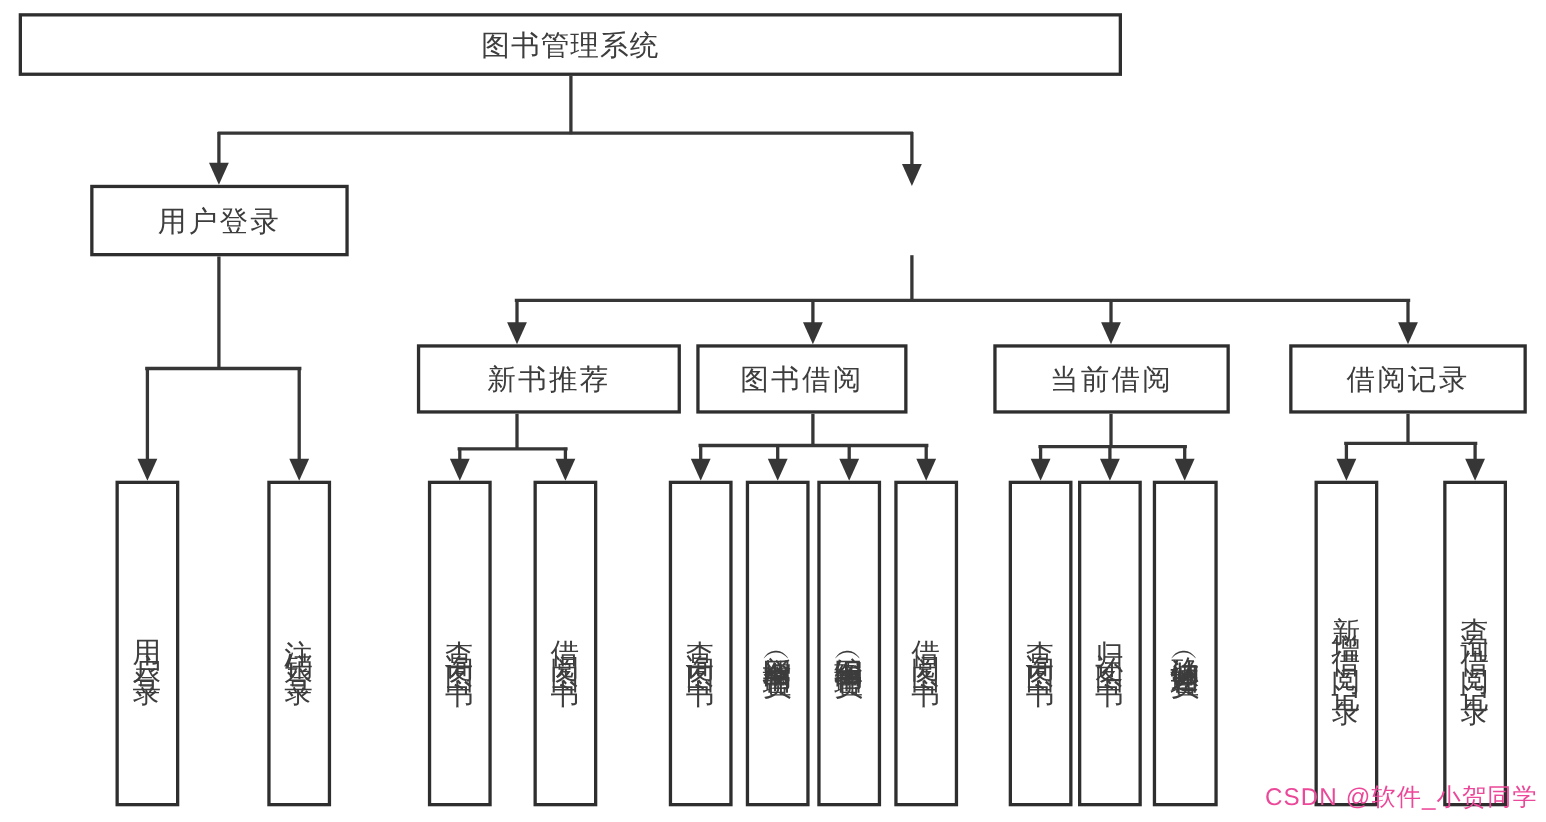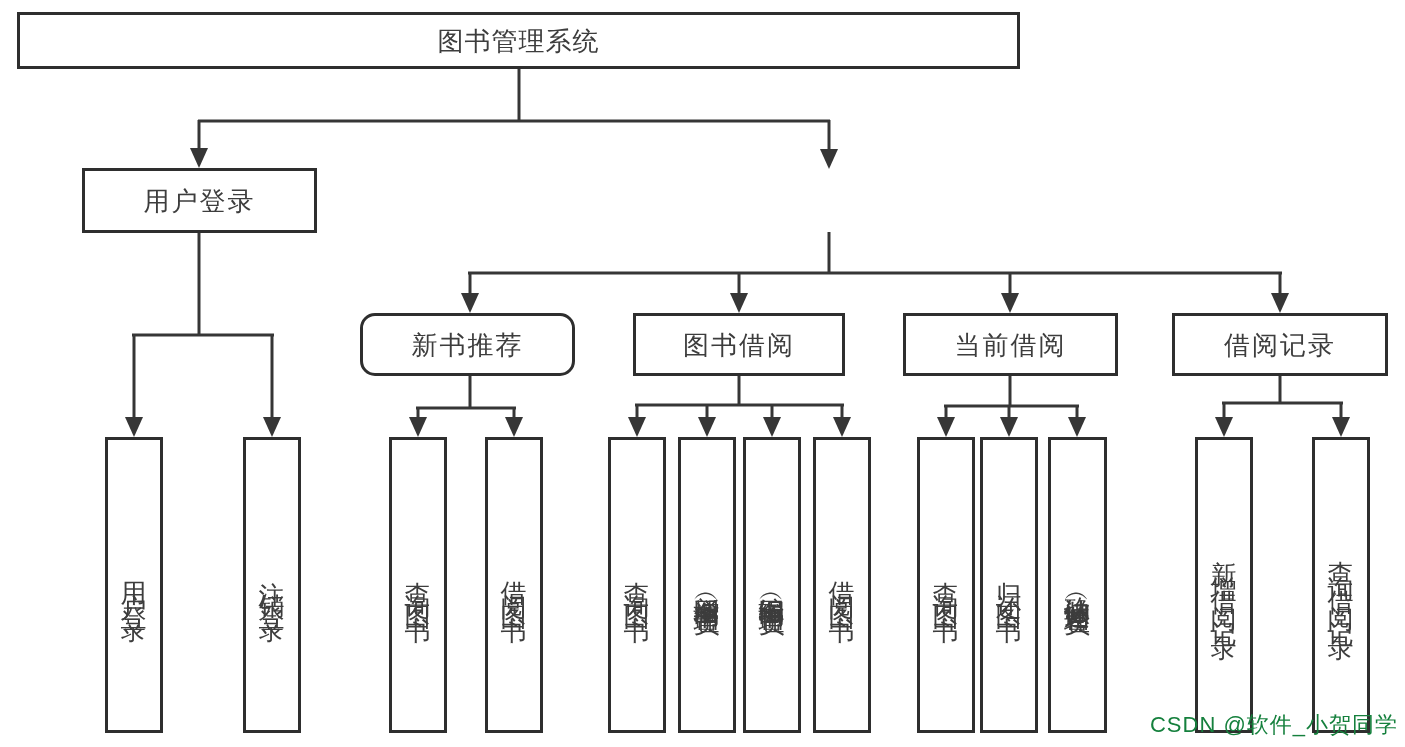--- a/index.html
+++ b/index.html
@@ -18,21 +18,21 @@
   .root-node{font-size:26px;letter-spacing:1px;}
   .v-node{
     writing-mode:vertical-rl;text-orientation:mixed;
     font-size:26px;
   }
   .ls-4{letter-spacing:12px;}
   .ls-6{letter-spacing:15px;}
   .ls-9{letter-spacing:2px;}
   .watermark{
     position:absolute;right:7px;bottom:7px;z-index:3;
-    font-size:22px;color:#15803d;letter-spacing:1px;
+    font-size:22px;color:#ec4899;letter-spacing:1px;
     font-family:"Liberation Sans", sans-serif;
   }
 </style>
 </head>
 <body>
 
 <div class="stage">
 
   <svg class="connectors" width="1405" height="747" viewBox="0 0 1405 747">
     <g stroke="#363636" stroke-width="3" fill="none">
@@ -120,22 +120,22 @@
     <g fill="#363636" stroke="none">
       <polygon points="1215,417 1233,417 1224,437"></polygon>
       <polygon points="1332,417 1350,417 1341,437"></polygon>
     </g>
   </svg>
 
   <div class="node root-node" style="left:17px;top:12px;width:1003px;height:57px;">图书管理系统</div>
 
   <div class="node h-node" style="left:82px;top:168px;width:235px;height:65px;">用户登录</div>
 
-  <div class="node h-node" style="left:360px;top:313px;width:215px;height:63px;border-radius:15px;">新书推荐</div>
-  <div class="node h-node" style="left:633px;top:313px;width:212px;height:63px;">图书借阅</div>
+  <div class="node h-node" style="left:379px;top:313px;width:240px;height:63px;">新书推荐</div>
+  <div class="node h-node" style="left:633px;top:313px;width:192px;height:63px;">图书借阅</div>
   <div class="node h-node" style="left:1172px;top:313px;width:216px;height:63px;">借阅记录</div>
   <div class="node h-node" style="left:903px;top:313px;width:215px;height:63px;">当前借阅</div>
 
   <div class="node v-node ls-4" style="left:105px;top:437px;width:58px;height:296px;">用户登录</div>
   <div class="node v-node ls-4" style="left:243px;top:437px;width:58px;height:296px;">注销登录</div>
 
   <div class="node v-node ls-4" style="left:389px;top:437px;width:58px;height:296px;">查询图书</div>
   <div class="node v-node ls-4" style="left:485px;top:437px;width:58px;height:296px;">借阅图书</div>
 
   <div class="node v-node ls-4" style="left:608px;top:437px;width:58px;height:296px;">查询图书</div>

